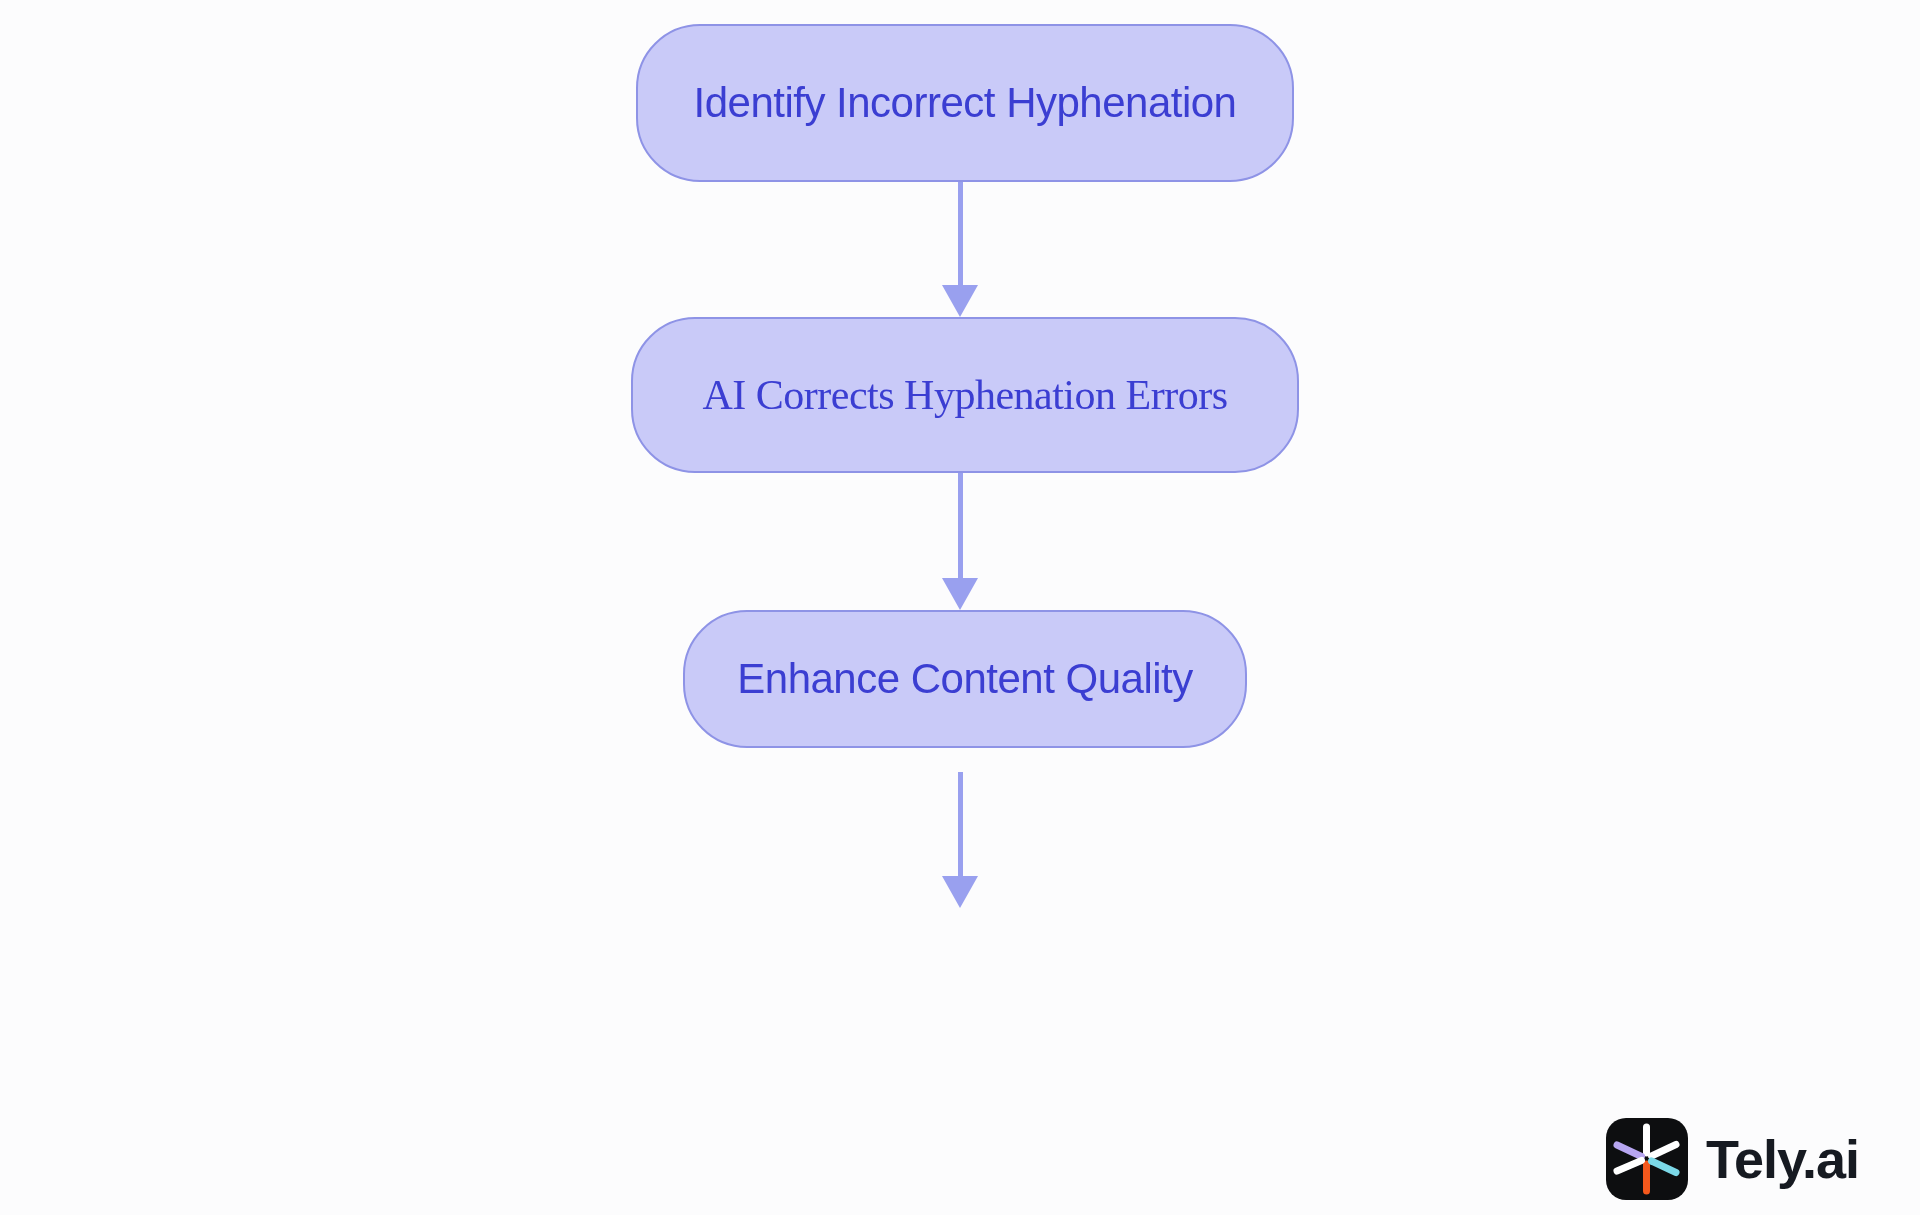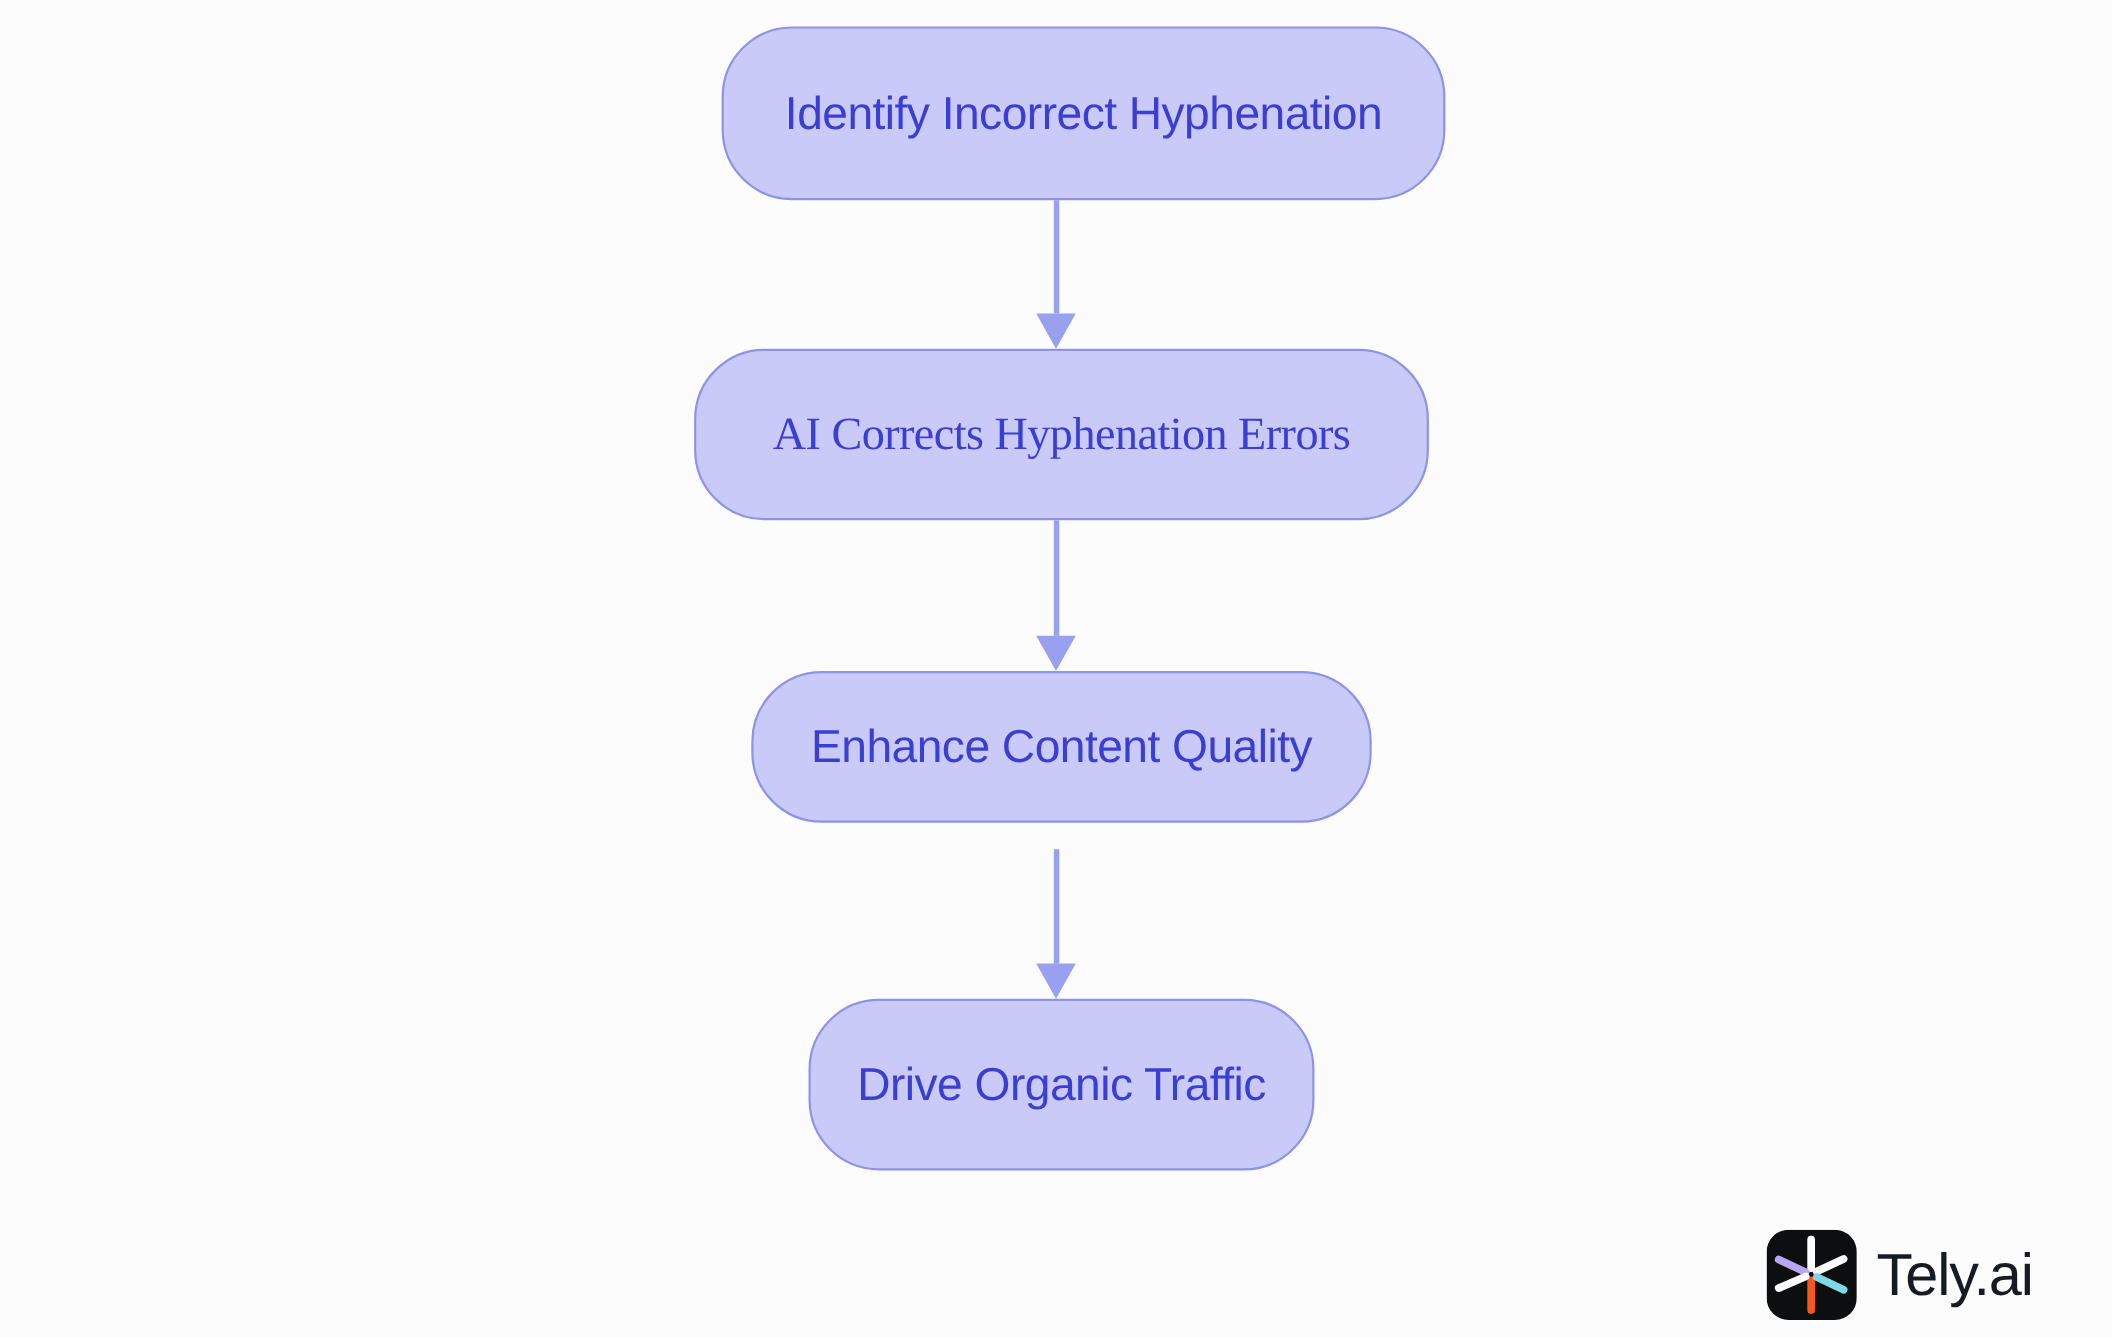--- a/index.html
+++ b/index.html
@@ -65,31 +65,31 @@
     align-items: center;
     gap: 18px;
   }
   .brand-icon {
     width: 82px; height: 82px;
     display: block;
   }
   .brand-wordmark {
     color: var(--wordmark-color);
     font-size: 54px;
-    font-weight: 400;
+    font-weight: 700;
     letter-spacing: -1px;
     line-height: 82px;
   }
 </style>
 </head>
 <body>
 
 <div class="canvas">
 
-  <div class="flow-node" style="left:656px; top:24px; width:658px; height:158px;">
+  <div class="flow-node" style="left:636px; top:24px; width:658px; height:158px;">
     <span class="node-label">Identify Incorrect Hyphenation</span>
   </div>
 
   <div class="flow-arrow" style="left:942px; top:182px; height:135px;">
     <div class="arrow-line"></div>
     <div class="arrow-head"></div>
   </div>
 
   <div class="flow-node" style="left:631px; top:317px; width:668px; height:156px;font-family:Liberation Serif, serif;">
     <span class="node-label">AI Corrects Hyphenation Errors</span>
@@ -102,23 +102,20 @@
 
   <div class="flow-node" style="left:683px; top:610px; width:564px; height:138px;">
     <span class="node-label">Enhance Content Quality</span>
   </div>
 
   <div class="flow-arrow" style="left:942px; top:772px; height:136px;">
     <div class="arrow-line"></div>
     <div class="arrow-head"></div>
   </div>
 
-  <div class="flow-node" style="left:735px; top:908px; width:460px; height:156px;">
-    <span class="node-label">Drive Organic Traffic</span>
-  </div>
 
   <div class="brand">
     <svg class="brand-icon" viewBox="0 0 82 82">
       <rect x="0" y="0" width="82" height="82" rx="20" fill="#0d0e10"></rect>
       <g stroke-width="7" stroke-linecap="round">
         <line x1="40.5" y1="9" x2="40.5" y2="35" stroke="#ffffff"></line>
         <line x1="40.5" y1="46" x2="40.5" y2="73" stroke="#f4581c"></line>
         <line x1="11" y1="27" x2="35.5" y2="38.5" stroke="#b7a6f1"></line>
         <line x1="11" y1="53" x2="35.5" y2="42.5" stroke="#ffffff"></line>
         <line x1="45.5" y1="38" x2="70" y2="26.5" stroke="#ffffff"></line>

